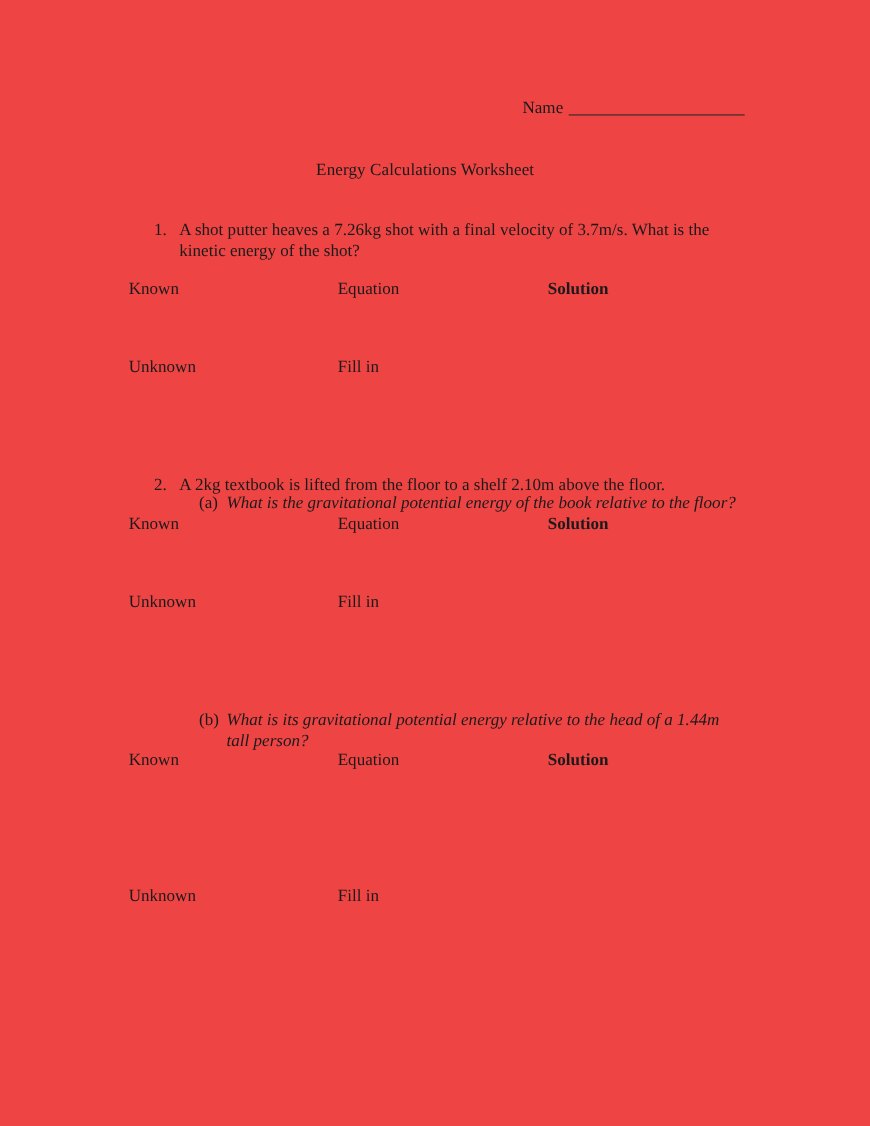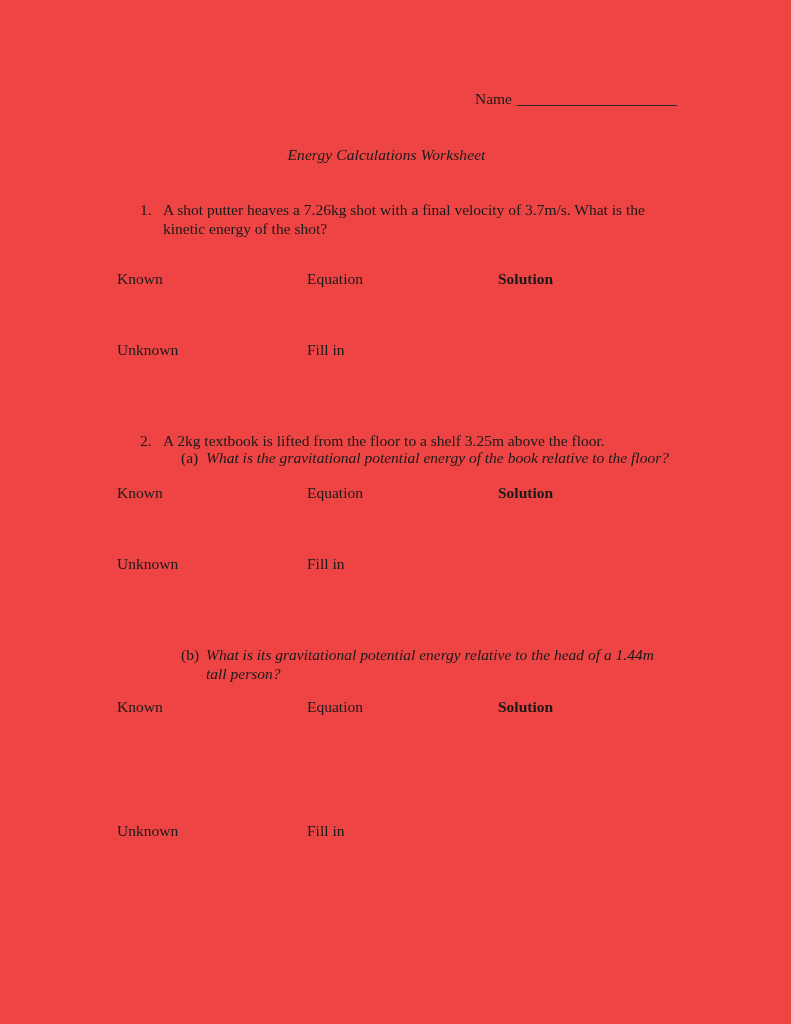--- a/index.html
+++ b/index.html
@@ -50,21 +50,20 @@
 
   
   .title {
     position: absolute;
     left: 0;
     top: 146px;
     width: 777px;
     text-align: center;
     font-size: 15.5px;
     letter-spacing: 0.1px;
-    font-style: italic;
   }
   .title-inner {
     display: inline-block;
     transform: translateX(-2px);
   }
 
   
   .qnum-row {
     position: absolute;
     font-size: 15.5px;
@@ -108,21 +107,21 @@
   
   .work-row {
     position: absolute;
     width: 560px;
     height: 20px;
     font-size: 15.5px;
     line-height: 20px;
   }
   .work-row .col {
     position: absolute;
-    top: 16px;
+    top: 0;
     white-space: nowrap;
   }
   .col-known    { left: 0px; }
   .col-equation { left: 190px; }
   .col-solution { left: 381px; font-weight: bold; }
 
   .wr-1-top { left: 117px; top: 253px; }
   .wr-1-bot { left: 117px; top: 324px; }
   .wr-2a-top { left: 117px; top: 467px; }
   .wr-2a-bot { left: 117px; top: 538px; }
@@ -154,21 +153,21 @@
     <span class="col col-equation">Equation</span>
     <span class="col col-solution">Solution</span>
   </div>
   <div class="work-row wr-1-bot">
     <span class="col col-known">Unknown</span>
     <span class="col col-equation">Fill in</span>
   </div>
 
   <div class="qnum-row q2">
     <span class="marker">2.</span>
-    <span class="qtext">A 2kg textbook is lifted from the floor to a shelf 3.25m above the floor.</span>
+    <span class="qtext">A 2kg textbook is lifted from the floor to a shelf 2.10m above the floor.</span>
   </div>
 
   <div class="qnum-row q2a">
     <span class="marker">(a)</span>
     <span class="qtext">What is the gravitational potential energy of the book relative to the floor?</span>
   </div>
 
   <div class="work-row wr-2a-top">
     <span class="col col-known">Known</span>
     <span class="col col-equation">Equation</span>

